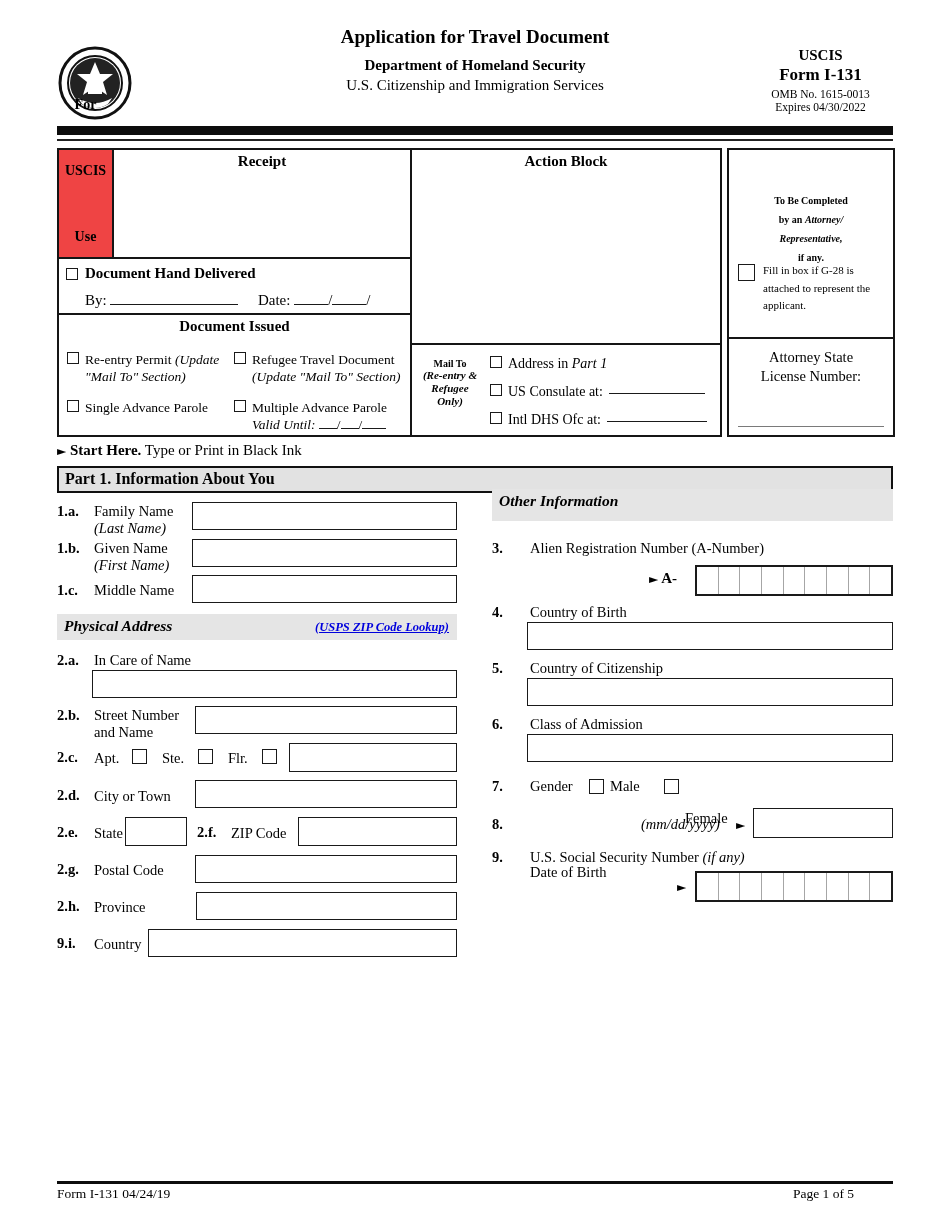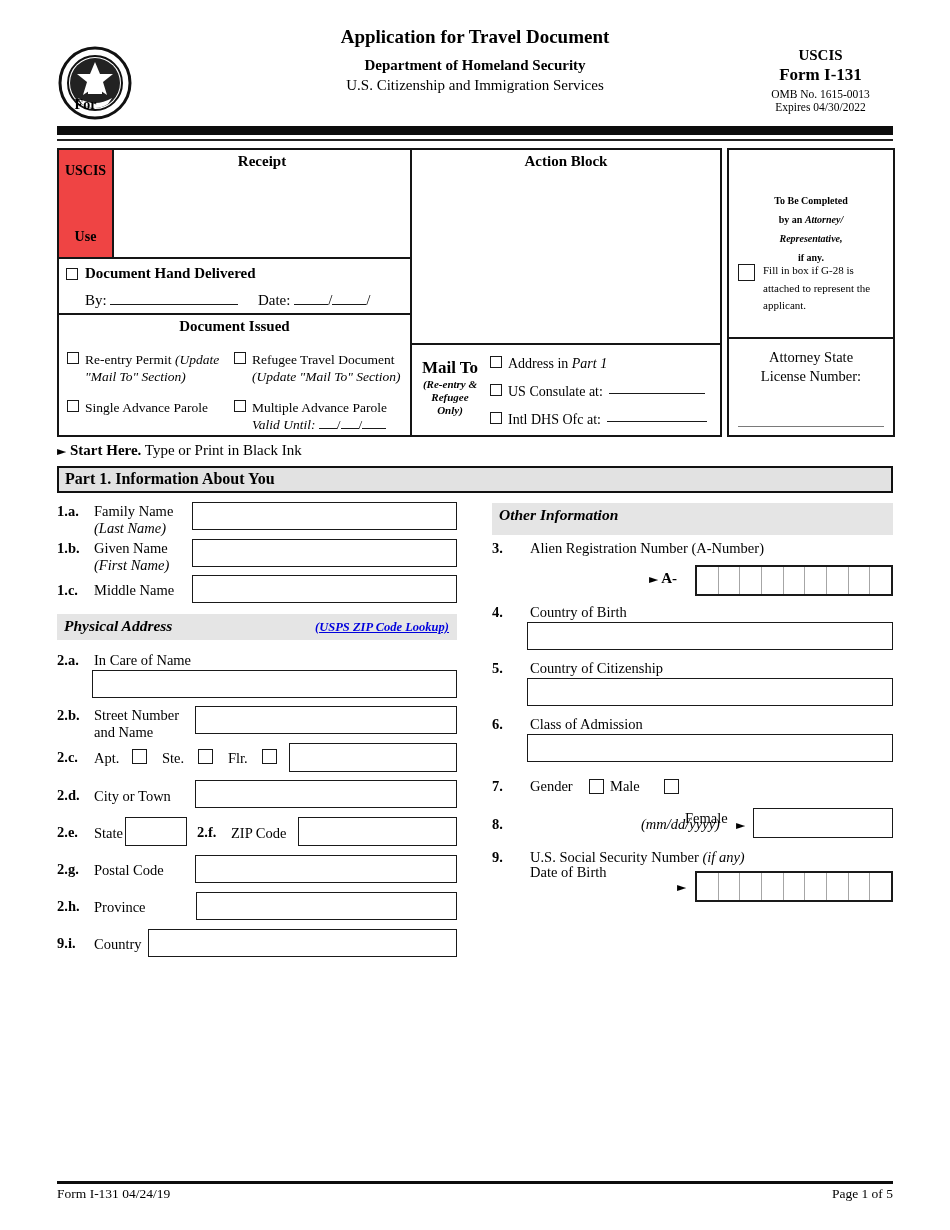--- a/index.html
+++ b/index.html
@@ -112,21 +112,21 @@
       </span>
     </div>
   </div>
 
   <div class="cell" style="left:410px;top:148px;width:312px;height:197px;">
     <div class="abs c b" style="left:0;top:3px;width:100%;font-size:15px;">Action Block</div>
   </div>
 
   <div class="cell" style="left:410px;top:343px;width:312px;height:94px;">
     <div class="abs c" style="left:2px;top:13px;width:72px;">
-      <div class="b" style="font-size:17px;">Mail To</div>
+      <div class="b" style="font-size:10px;">Mail To</div>
       <div class="b i" style="font-size:11px;line-height:13px;">
         <span>(Re-entry &amp;</span><br>
         <span>Refugee</span><br>
         <span>Only)</span>
       </div>
     </div>
     <div class="abs opt" style="left:78px;top:10px;">
       <span class="cb" style="width:12px;height:12px;"></span>
       <span style="font-size:14px;text-align:right;"><span>Address in </span><span class="i">Part 1</span></span>
     </div>
@@ -219,21 +219,21 @@
   <div class="inp" style="left:195px;top:855px;width:262px;height:28px;"></div>
 
   <span class="num" style="left:57px;top:898px;">2.h.</span>
   <span class="lbl" style="left:94px;top:899px;">Province</span>
   <div class="inp" style="left:196px;top:892px;width:261px;height:28px;"></div>
 
   <span class="num" style="left:57px;top:935px;">9.i.</span>
   <span class="lbl" style="left:94px;top:936px;">Country</span>
   <div class="inp" style="left:148px;top:929px;width:309px;height:28px;"></div>
 
-  <div class="secbar" style="left:492px;top:503px;width:401px;height:32px;font-family:Liberation Serif, serif;">
+  <div class="secbar" style="left:492px;top:489px;width:401px;height:32px;font-family:Liberation Serif, serif;">
     <span class="t">Other Information</span>
   </div>
 
   <span class="num" style="left:492px;top:540px;">3.</span>
   <span class="lbl" style="left:530px;top:540px;">Alien Registration Number (A-Number)</span>
   <span class="abs b" style="left:649px;top:570px;font-size:15px;"><span class="arrow">►</span> <span>A-</span></span>
   <div class="comb" style="left:695px;top:565px;width:198px;height:31px;">
     <span></span>
       <span></span>
       <span></span>
@@ -280,15 +280,15 @@
       <span></span>
       <span></span>
       <span></span>
       <span></span>
       <span></span>
       <span></span>
   </div>
 
   <div class="abs" style="left:57px;top:1181px;width:836px;height:3px;background:#0d0d0d;"></div>
   <div class="abs" style="left:57px;top:1186px;font-size:13.5px;">Form I-131  04/24/19</div>
-  <div class="abs" style="left:793px;top:1186px;width:100px;text-align:right;font-size:13.5px;">Page 1 of 5</div>
+  <div class="abs" style="left:793px;top:1186px;width:100px;text-align:left;font-size:13.5px;">Page 1 of 5</div>
 
 </div>
 
 </body></html>

